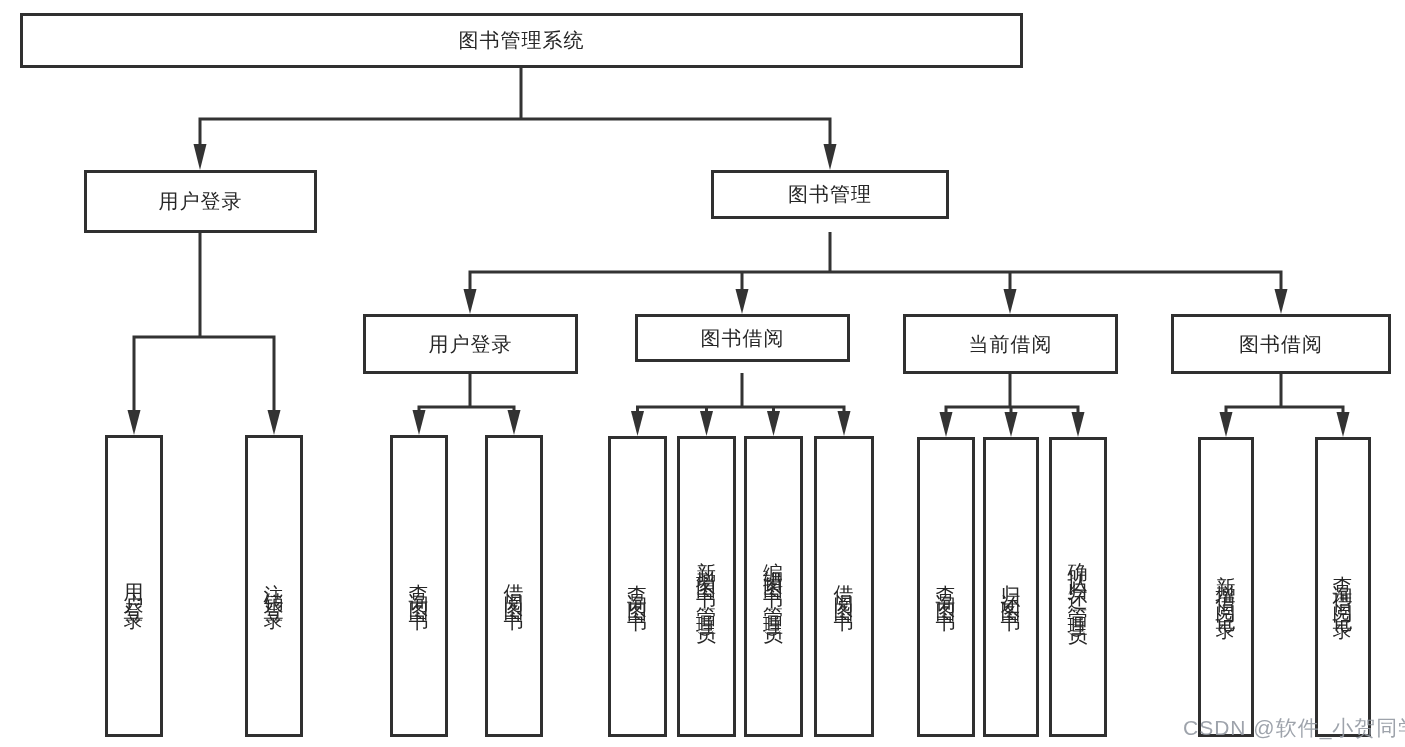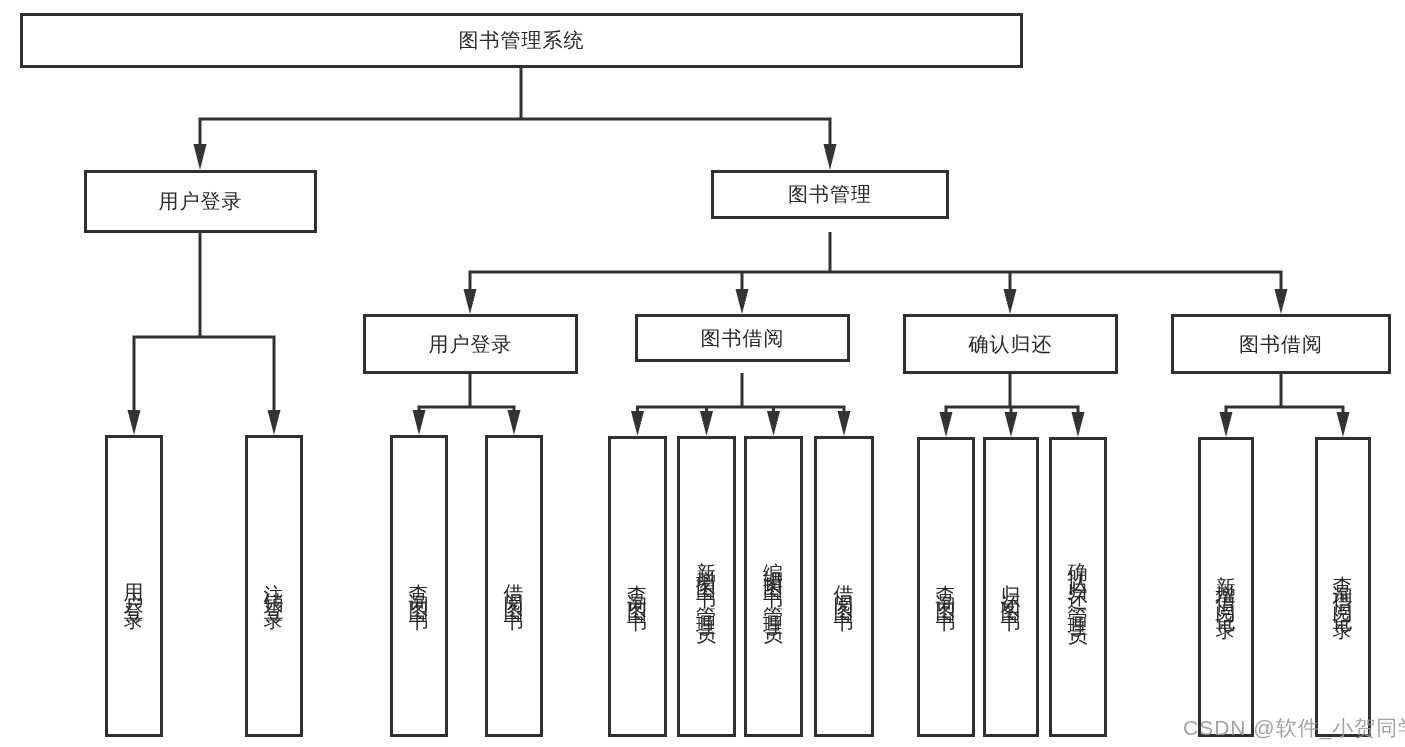--- a/index.html
+++ b/index.html
@@ -148,21 +148,21 @@
     <span>图书管理</span>
   </div>
 
   <div class="box h-box n-new-book-rec">
     <span>用户登录</span>
   </div>
   <div class="box h-box n-book-borrowing">
     <span>图书借阅</span>
   </div>
   <div class="box h-box n-current-borrow">
-    <span>确认归还</span>
+    <span>当前借阅</span>
   </div>
   <div class="box h-box n-borrow-records">
     <span>图书借阅</span>
   </div>
 
   <div class="box v-box n-leaf-login">
     <span>用户登录</span>
   </div>
   <div class="box v-box n-leaf-logout">
     <span>注销登录</span>

